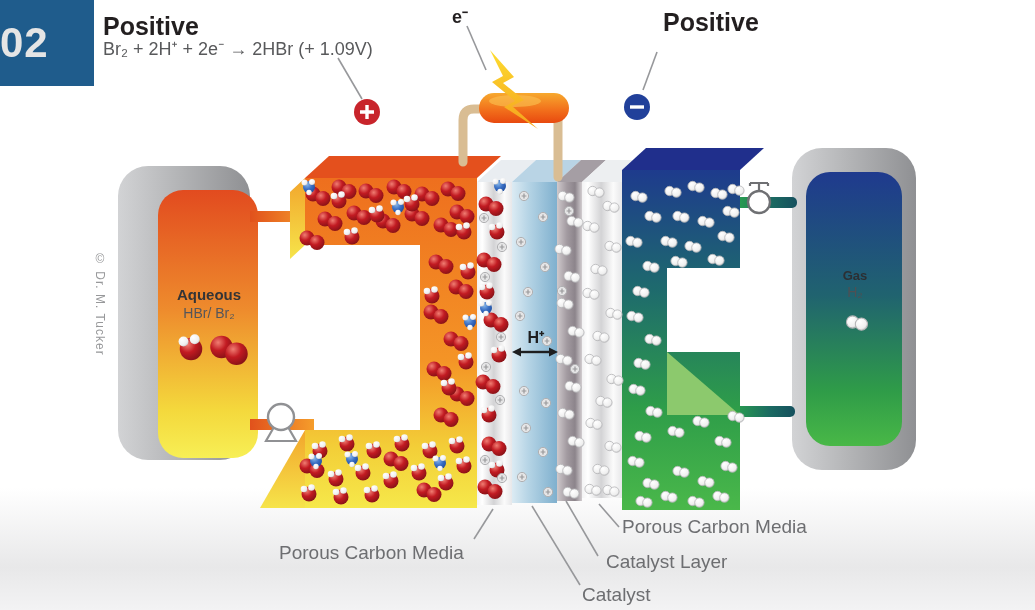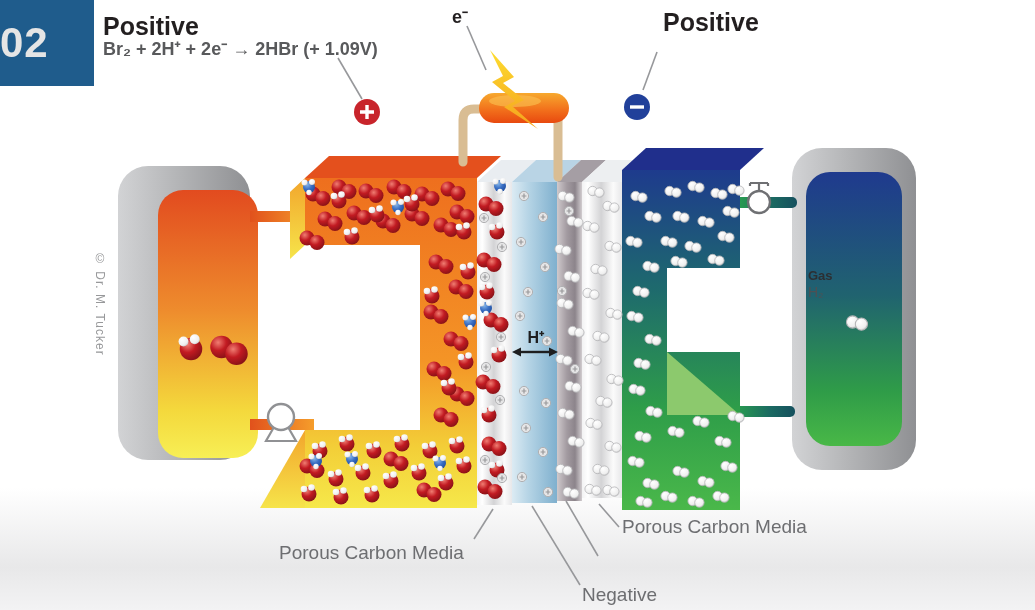--- a/index.html
+++ b/index.html
@@ -9,23 +9,23 @@
     font-family:"Liberation Sans",sans-serif;color:#231f20;
   }
   .art{position:absolute;left:0;top:0;}
   .t{position:absolute;white-space:nowrap;}
   .badge{
     left:0;top:0;width:94px;height:86px;background:#1f5c8c;color:#e5e5e5;
     display:flex;align-items:center;
     font-size:42px;font-weight:bold;letter-spacing:1px;
   }
   .hdr{font-size:25px;font-weight:bold;color:#231f20;}
-  .eq{font-size:18px;color:#58595b;font-weight:bold;}
+  .eq{font-size:18px;color:#58595b;}
   .elabel{font-size:18px;font-weight:bold;color:#231f20;}
-  .tanklabel{text-align:left;line-height:1.25;}
+  .tanklabel{text-align:center;line-height:1.25;}
   .tl1{font-size:15px;font-weight:bold;color:#343436;}
   .tl2{font-size:14px;color:#55565a;}
   .gl1{font-size:13px;font-weight:bold;color:#2c2f33;}
   .gl2{font-size:14px;color:#4e5054;}
   .hplus{font-size:16px;font-weight:bold;color:#1e1e1f;}
   .laylab{font-size:19px;color:#6d6e71;text-align:center;}
   .credit{
     left:93px;top:252px;writing-mode:vertical-rl;
     font-size:12px;color:#97989a;letter-spacing:1px;
   }
@@ -402,26 +402,31 @@
     <span>02</span>
   </div>
 
   <div class="t hdr" style="left:103px;top:12px;">Positive</div>
   <div class="t eq" style="left:103px;top:36px;">Br₂ + 2H⁺ + 2e⁻ → 2HBr (+ 1.09V)</div>
 
   <div class="t hdr" style="left:663px;top:8px;">Positive</div>
 
   <div class="t elabel" style="left:452px;top:4px;">e⁻</div>
 
+  <div class="t tanklabel" style="left:160px;top:286px;width:98px;">
+    <div class="tl1">Aqueous</div>
+    <div class="tl2">HBr/ Br₂</div>
+  </div>
 
   <div class="t tanklabel" style="left:808px;top:268px;width:94px;">
     <div class="gl1">Gas</div>
     <div class="gl2">H₂</div>
   </div>
 
   <div class="t hplus" style="left:514px;top:326px;width:44px;text-align:center;">H⁺</div>
 
   <div class="t laylab" style="left:279px;top:542px;">Porous Carbon Media</div>
-  <div class="t laylab" style="left:582px;top:584px;">Negative</div>
+  <div class="t laylab" style="left:582px;top:584px;">Catalyst</div>
+  <div class="t laylab" style="left:606px;top:551px;">Catalyst Layer</div>
   <div class="t laylab" style="left:622px;top:516px;">Porous Carbon Media</div>
 
   <div class="t credit">© Dr. M. Tucker</div>
 </div>
 
 </body></html>

